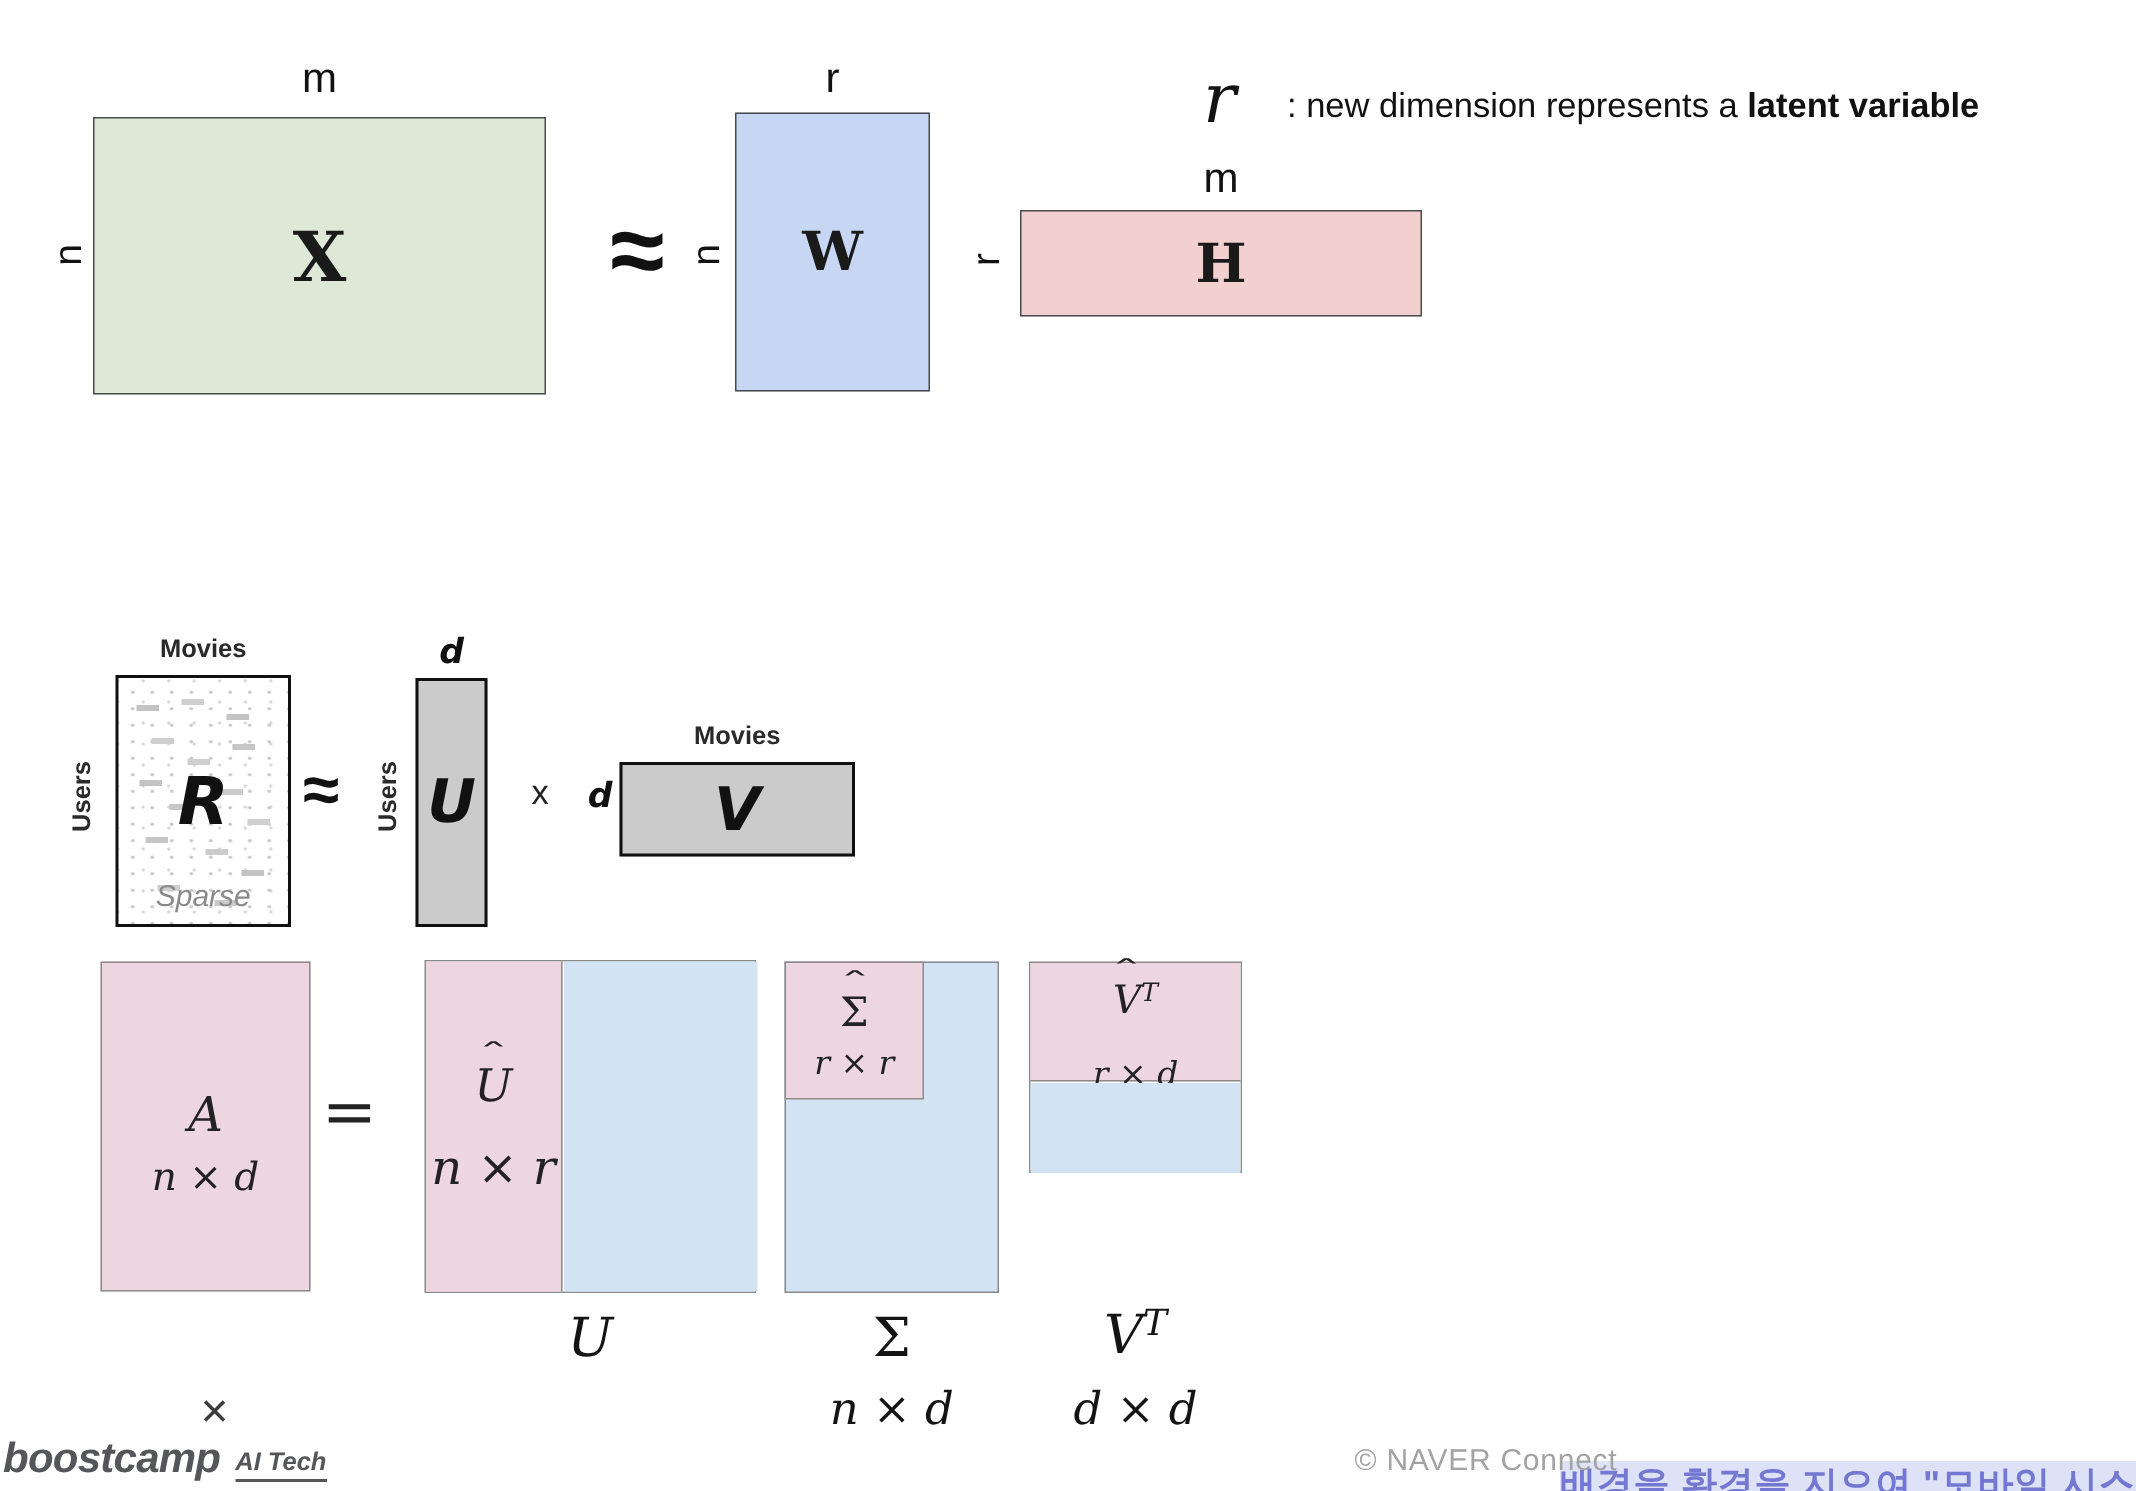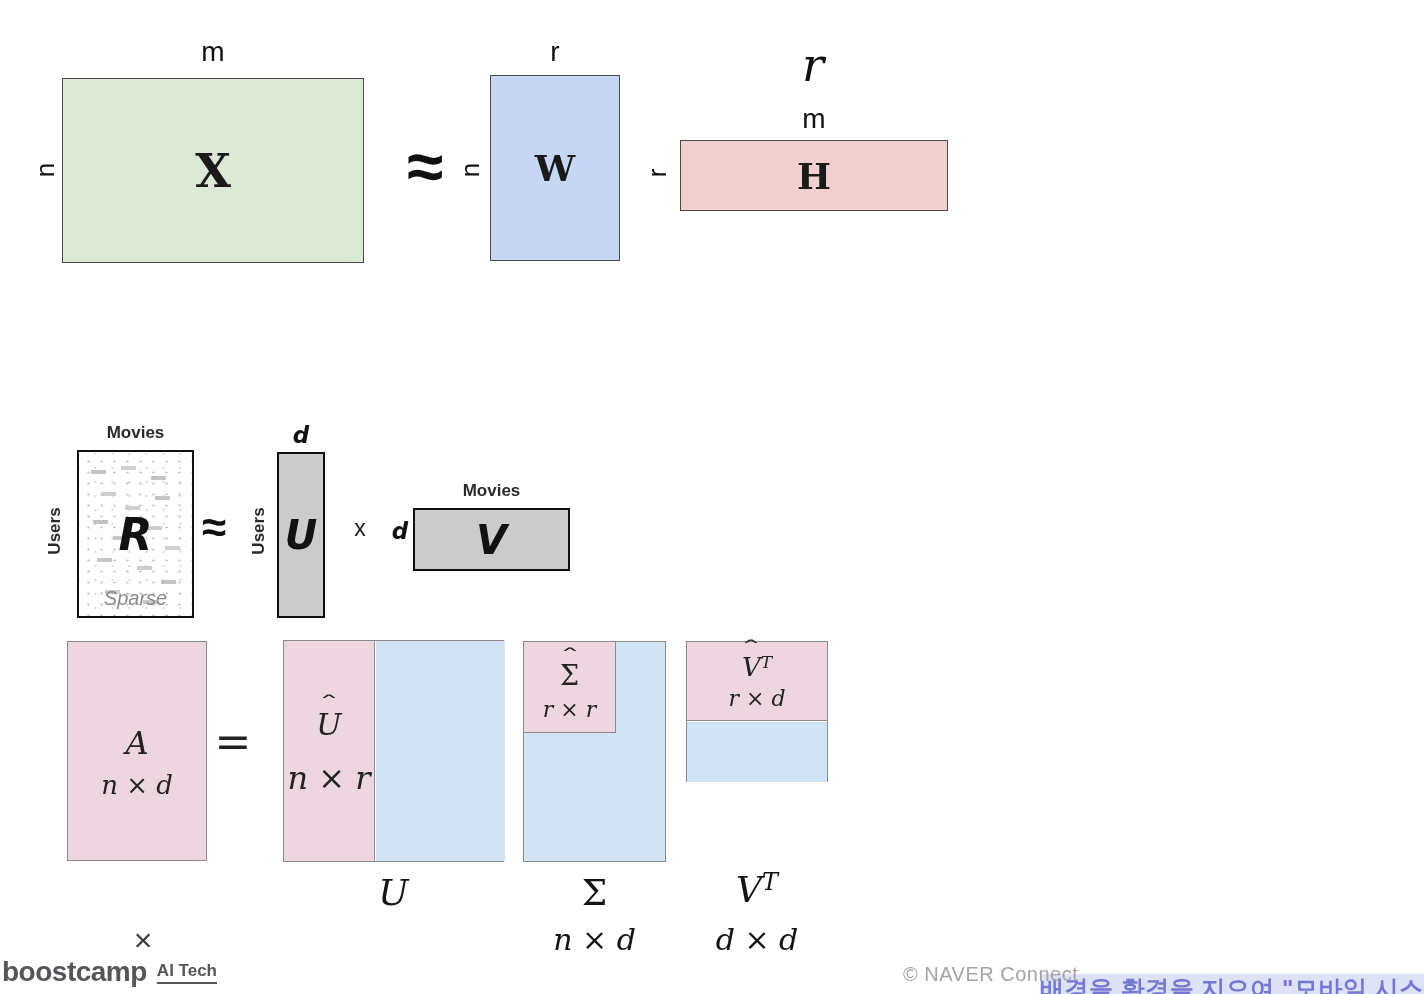--- a/index.html
+++ b/index.html
@@ -59,21 +59,21 @@
   .svd-letter{font-size:32px;color:#222;}
   .svd-dims{font-size:26px;color:#222;}
   .hat-stack{position:relative;display:inline-block;}
   .hat-glyph{position:absolute;left:50%;top:-15px;transform:translateX(-50%) scaleX(2.2);
              font-size:19px;font-family:"DejaVu Serif",serif;color:#222;}
   .below-label{font-size:36px;color:#141414;}
   .below-dims{font-size:30px;color:#141414;}
   .vt-sup{font-size:24px;vertical-align:12px;}
 
   
-  .logo-wrap{display:flex;align-items:center;}
+  .logo-wrap{display:flex;align-items:flex-end;font-style:italic;}
   .logo-main{font-size:28px;font-weight:bold;color:#55565a;letter-spacing:-0.5px;}
   .logo-sub{font-size:17px;font-weight:bold;color:#55565a;margin-left:10px;
             border-bottom:2px solid #55565a;padding-bottom:1px;}
   .copyright{font-size:20px;color:#a3a3a3;letter-spacing:0.5px;}
   .korean-band{left:1040px;top:974px;width:384px;height:20px;background:#dee2f6;overflow:hidden;}
   .korean-text{font-size:24px;font-weight:bold;color:#7478d2;white-space:nowrap;
                margin-top:-1px;letter-spacing:0.5px;}
 </style>
 </head>
 <body>
@@ -101,20 +101,23 @@
   <div class="abs center rot dim-side" style="left:640px;top:158px;width:34px;height:30px;">r</div>
 
   <div class="abs ctext dim-top" style="left:680px;top:103px;width:268px;">m</div>
 
   <div class="abs center mx-border h-box">
     <span class="serif-b" style="font-size:36px;">H</span>
   </div>
 
 
   <div class="abs serif-it annot-r" style="left:802px;top:42px;">r</div>
+  <div class="abs annot-text" style="left:858px;top:57px;white-space:nowrap;">
+    <span>: new dimension represents a </span><b>latent variable</b>
+  </div>
 
   <div class="abs ctext sketch-label" style="left:77px;top:423px;width:117px;">Movies</div>
 
   <div class="abs sketch-border r-box">
     <div class="abs r-dashes"></div>
     <div class="abs center" style="left:0;top:0;width:100%;height:100%;">
       <span class="sketch-letter">R</span>
     </div>
     <div class="abs ctext sparse" style="left:0;bottom:6px;width:100%;text-align:center;">Sparse</div>
   </div>
@@ -173,21 +176,21 @@
     </div>
   </div>
 
   <div class="abs svd-border" style="left:686px;top:641px;width:142px;height:141px;">
     <div class="abs svd-pink" style="left:0;top:0;width:100%;height:79px;border-bottom:1px solid #8a8a8a;">
       <div class="abs ctext" style="left:0;top:10px;width:100%;">
         <span class="hat-stack">
           <span class="hat-glyph">ˆ</span>
           <span class="serif-it" style="font-size:26px;color:#222;">V</span></span><sup class="serif-it" style="font-size:17px;color:#222;vertical-align:8px;">T</sup>
       </div>
-      <div class="abs ctext serif-it" style="left:0;top:44px;width:100%;font-size:22px;color:#222;">r × d</div>
+      <div class="abs ctext serif-it" style="left:0;top:62px;width:100%;font-size:22px;color:#222;">r × d</div>
     </div>
     <div class="abs svd-blue" style="left:0;top:80px;width:100%;height:60px;"></div>
   </div>
 
   <div class="abs ctext" style="left:120px;top:922px;width:46px;font-size:32px;color:#3c3c3c;">×</div>
 
   <div class="abs ctext serif-it below-label" style="left:283px;top:872px;width:221px;">U</div>
 
   <div class="abs ctext serif below-label" style="left:523px;top:872px;width:143px;">Σ</div>
   <div class="abs ctext serif-it below-dims" style="left:523px;top:922px;width:143px;">n × d</div>

